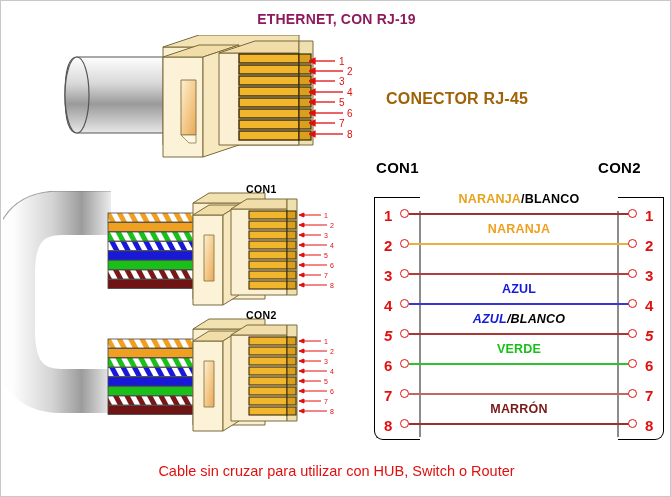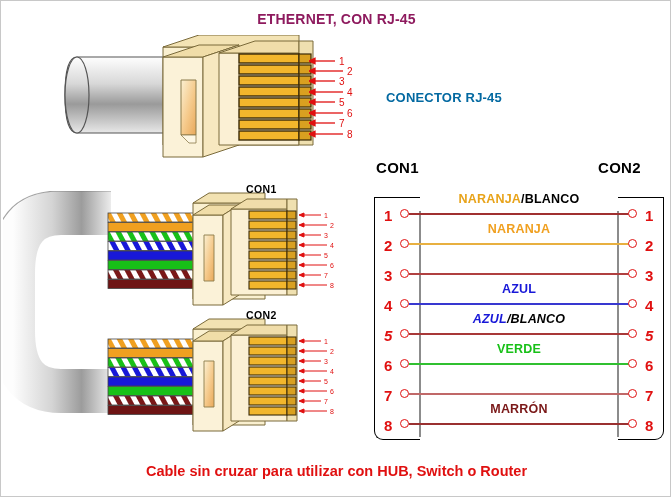--- a/index.html
+++ b/index.html
@@ -25,31 +25,31 @@
   #title {
     left: 0; top: 10px; width: 671px;
     text-align: center;
     color: #8e1a5e;
     font-size: 14px;
     font-weight: bold;
     letter-spacing: 0.2px;
   }
   #connector-caption {
     left: 385px; top: 89px;
-    color: #0369a1;
-    font-size: 13px;
+    color: #a16207;
+    font-size: 16px;
     font-weight: bold;
     letter-spacing: 0.2px;
   }
   #footer-caption {
     left: 0; top: 462px; width: 671px;
     text-align: center;
     color: #e01010;
     font-size: 14.5px;
-    font-weight: bold;
+    font-weight: normal;
   }
   .con-head {
     color: #000000;
     font-size: 15px;
     font-weight: bold;
     letter-spacing: 0.3px;
   }
   #con1-head { left: 375px; top: 158px; }
   #con2-head { left: 597px; top: 158px; }
 
@@ -136,21 +136,21 @@
 
   
   .plug-svg { position: absolute; }
   #plug-top   { left: 62px;  top: 34px; }
 </style>
 </head>
 <body>
 
 <div id="page">
 
-  <div class="abs" id="title">ETHERNET, CON RJ-45</div>
+  <div class="abs" id="title">ETHERNET, CON RJ-19</div>
 
   <svg class="plug-svg" id="plug-top" width="300" height="135" viewBox="0 0 300 135">
     <defs>
       <linearGradient id="cabGrad" x1="0" y1="0" x2="0" y2="1">
         <stop offset="0%" stop-color="#fefefe"></stop>
         <stop offset="35%" stop-color="#d8d8d8"></stop>
         <stop offset="62%" stop-color="#9a9a9a"></stop>
         <stop offset="100%" stop-color="#e8e8e8"></stop>
       </linearGradient>
       <linearGradient id="slotGrad" x1="0" y1="0" x2="1" y2="1">

